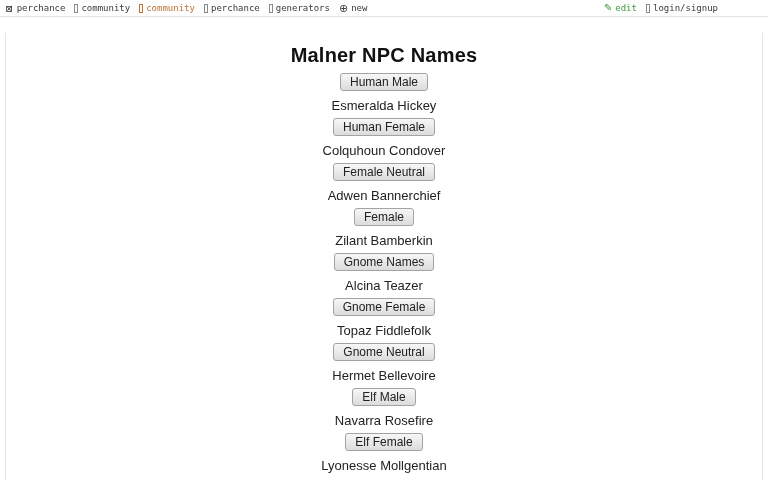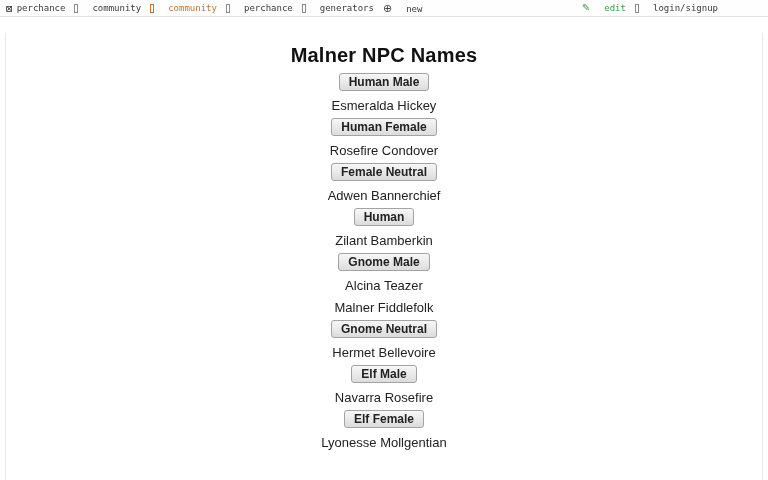--- a/index.html
+++ b/index.html
@@ -17,21 +17,21 @@
     border-bottom: 1px solid #e2e2e2;
     background: #fefefe;
     font-family: "DejaVu Sans Mono", monospace;
     font-size: 9px;
     color: #3a3a3a;
     padding: 0 6px;
     white-space: nowrap;
   }
   .nav-left, .nav-right { display: flex; align-items: center; gap: 9px; }
   .nav-right { margin-right: 44px; }
-  .nav-item { display: inline-flex; align-items: flex-end; gap: 14px; cursor: pointer; text-decoration: none; color: inherit; }
+  .nav-item { display: inline-flex; align-items: center; gap: 3px; cursor: pointer; text-decoration: none; color: inherit; }
   .brand { display: inline-flex; align-items: center; gap: 4px; }
   .logo-glyph { font-size: 11px; line-height: 1; color: #2b2b2b; }
   .tofu {
     display: inline-block; width: 4px; height: 9px;
     border: 1px solid #8a8a8a; background: transparent;
   }
   .accent-text { color: var(--accent-orange, #bf7434); }
   .accent-tofu { border-color: var(--accent-orange, #bf7434); }
   .green-text { color: var(--accent-green, #3f9e3f); }
   .plus-glyph { font-size: 11px; line-height: 1; color: #444; font-family: "DejaVu Sans", sans-serif; }
@@ -63,21 +63,20 @@
     display: inline-block;
     font-family: "Liberation Sans", sans-serif;
     font-size: 12px;
     line-height: 14px;
     color: #222;
     padding: 1px 9px;
     background: linear-gradient(to bottom, #f7f7f7, #dcdcdc);
     border: 1px solid #a3a3a3;
     border-radius: 3px;
     cursor: pointer;
-    font-weight: bold;
   }
 </style>
 </head>
 <body>
 
 <div class="topbar">
   <div class="nav-left">
     <span class="brand nav-item">
       <span class="logo-glyph">⊠</span>
       <span>perchance</span>
@@ -122,40 +121,41 @@
   <div class="npc-item">
     <button class="npc-btn">Human Male</button>
   </div>
 
   <div class="npc-item">
     <div class="npc-name">Esmeralda Hickey</div>
     <button class="npc-btn">Human Female</button>
   </div>
 
   <div class="npc-item">
-    <div class="npc-name">Rosefire Condover</div>
+    <div class="npc-name">Colquhoun Condover</div>
     <button class="npc-btn">Female Neutral</button>
   </div>
 
   <div class="npc-item">
     <div class="npc-name">Adwen Bannerchief</div>
-    <button class="npc-btn">Human</button>
+    <button class="npc-btn">Female</button>
   </div>
 
   <div class="npc-item">
     <div class="npc-name">Zilant Bamberkin</div>
-    <button class="npc-btn">Gnome Male</button>
+    <button class="npc-btn">Gnome Names</button>
   </div>
 
   <div class="npc-item">
     <div class="npc-name">Alcina Teazer</div>
+    <button class="npc-btn">Gnome Female</button>
   </div>
 
   <div class="npc-item">
-    <div class="npc-name">Malner Fiddlefolk</div>
+    <div class="npc-name">Topaz Fiddlefolk</div>
     <button class="npc-btn">Gnome Neutral</button>
   </div>
 
   <div class="npc-item">
     <div class="npc-name">Hermet Bellevoire</div>
     <button class="npc-btn">Elf Male</button>
   </div>
 
   <div class="npc-item">
     <div class="npc-name">Navarra Rosefire</div>

